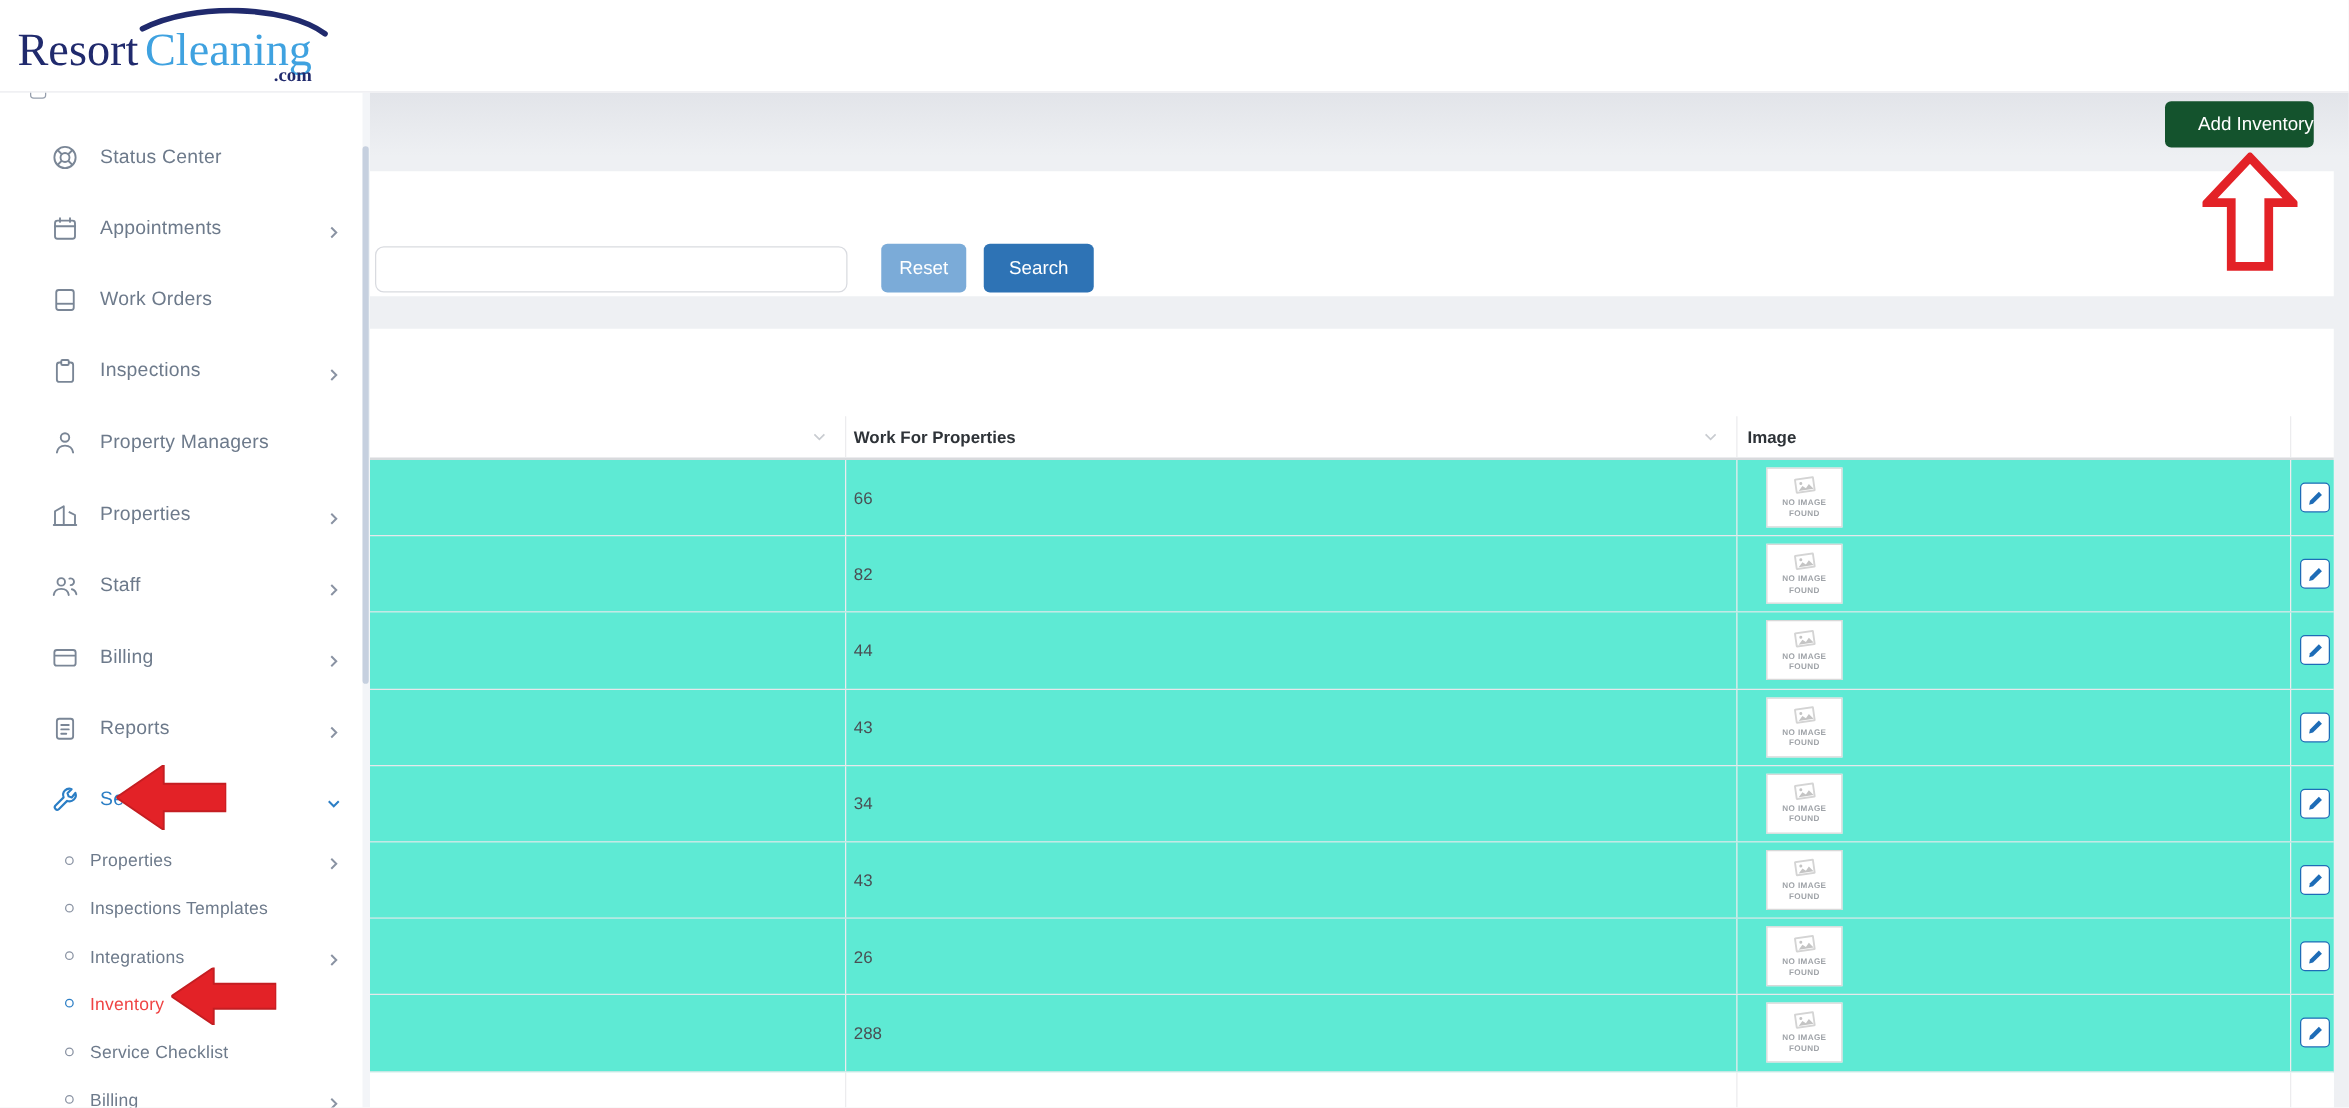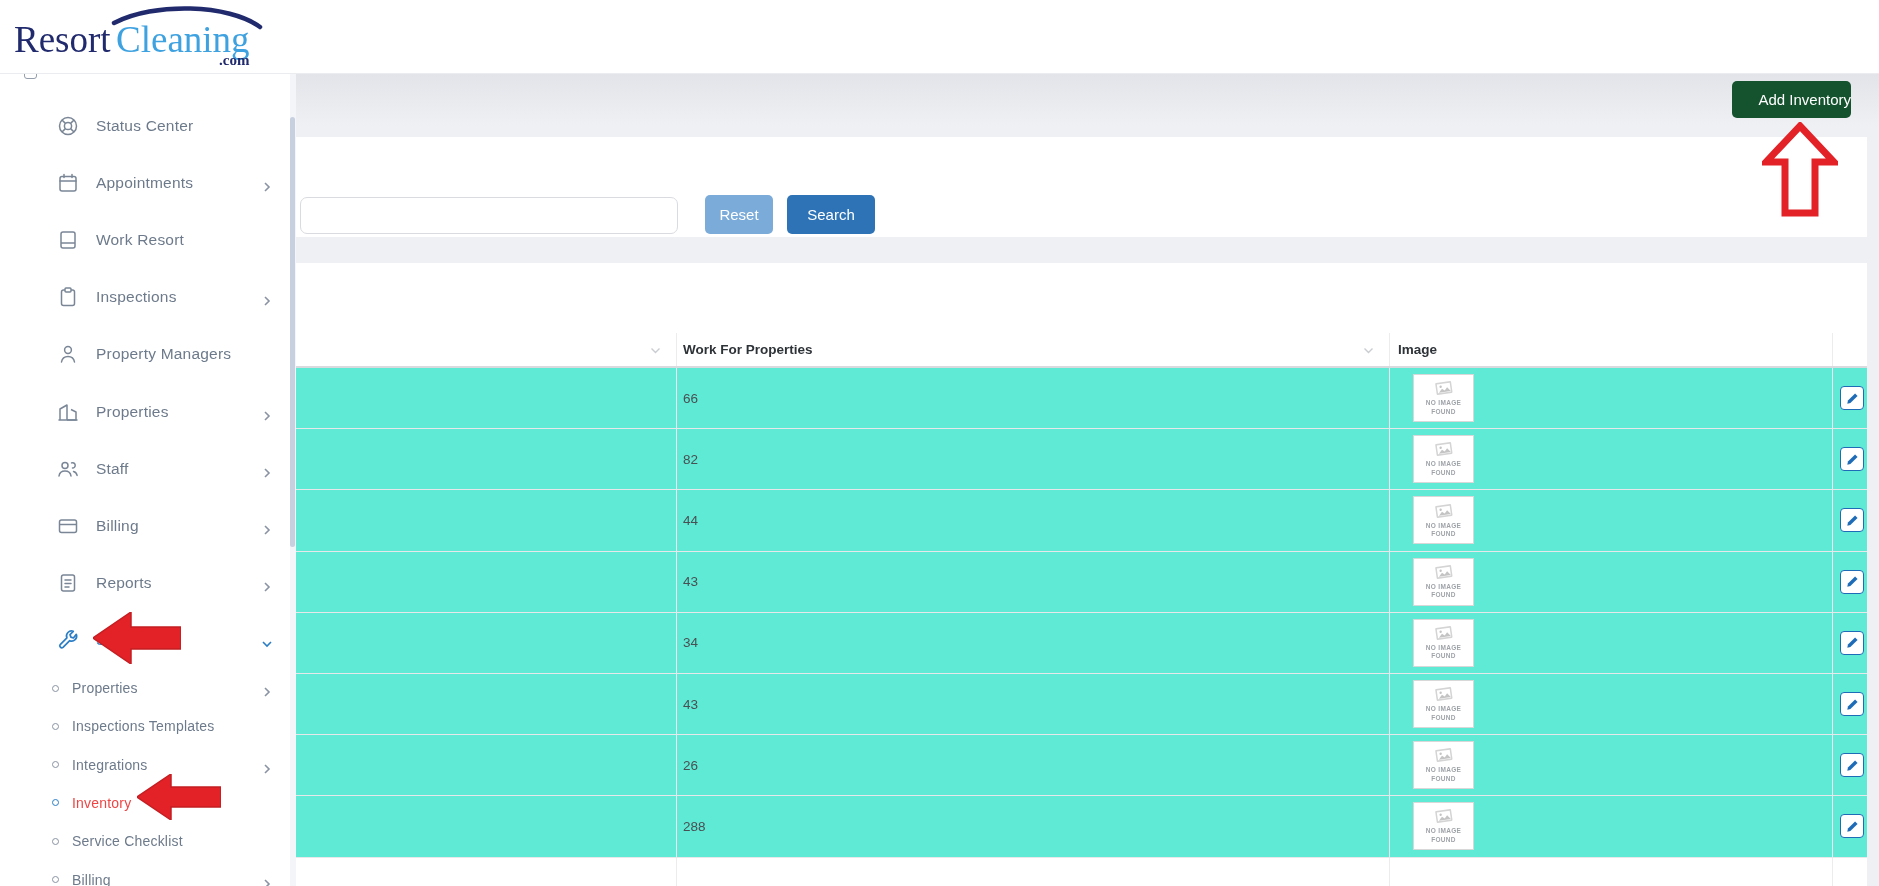--- a/index.html
+++ b/index.html
@@ -12,21 +12,21 @@
   .logo { position:absolute; left:14px; top:6px; width:256px; height:62px; cursor:pointer; }
   .top-icons { position:absolute; right:0; top:0; height:74px; }
 
   
   .sidebar { position:absolute; left:0; top:74px; width:296px; height:812px; background:#fff; z-index:20; }
   .sb-track { position:absolute; right:0; top:0; width:6px; height:100%; background:#f3f5f8; }
   .sb-thumb { position:absolute; right:1px; top:43px; width:5px; height:430px; background:#c6d0df; border-radius:3px; cursor:pointer; }
   .cut-icon { position:absolute; left:24px; top:-9px; width:13px; height:14px; border:1.6px solid #8a93a3;
               border-radius:3px; opacity:.9; }
   .menu { position:absolute; left:0; top:23px; width:296px; }
-  .side-item { height:57.2px; display:flex; align-items:center; padding-left:56px; cursor:pointer; }
+  .side-item { height:57.2px; display:flex; align-items:center; padding-left:40px; cursor:pointer; }
   .side-item .sicon { width:24px; height:24px; margin-right:16px; flex:0 0 auto; color:#7a8696; }
   .side-item .sicon svg { width:24px; height:24px; }
   .side-item .slabel { font-size:15.5px; color:#6d7a8b; letter-spacing:.2px; flex:1; white-space:nowrap; }
   .side-item.active .slabel { color:#2b7ec5; }
   .side-item.active .sicon { color:#2b7ec5; }
   .chev { width:10px; height:10px; margin-right:24px; color:#8a93a3; flex:0 0 auto; }
   .chev svg { width:10px; height:10px; }
   .chev.blue { color:#2b7ec5; }
   .submenu { width:296px; }
   .sub-item { height:38.3px; display:flex; align-items:center; padding-left:52px; cursor:pointer; }
@@ -134,21 +134,21 @@
       </span>
     </div>
 
     <div class="side-item">
       <span class="sicon">
         <svg viewBox="0 0 24 24" fill="none" stroke="currentColor" stroke-width="1.5">
           <rect x="5" y="4" width="14" height="16" rx="2"></rect>
             <path d="M5 15h14"></path>
         </svg>
       </span>
-      <span class="slabel">Work Resort</span>
+      <span class="slabel">Work Orders</span>
     </div>
 
     <div class="side-item">
       <span class="sicon">
         <svg viewBox="0 0 24 24" fill="none" stroke="currentColor" stroke-width="1.5">
           <rect x="5.5" y="5" width="13" height="15.5" rx="2"></rect>
           <rect x="9" y="3" width="6" height="4" rx="1" fill="#fff"></rect>
         </svg>
       </span>
       <span class="slabel">Inspections</span>

